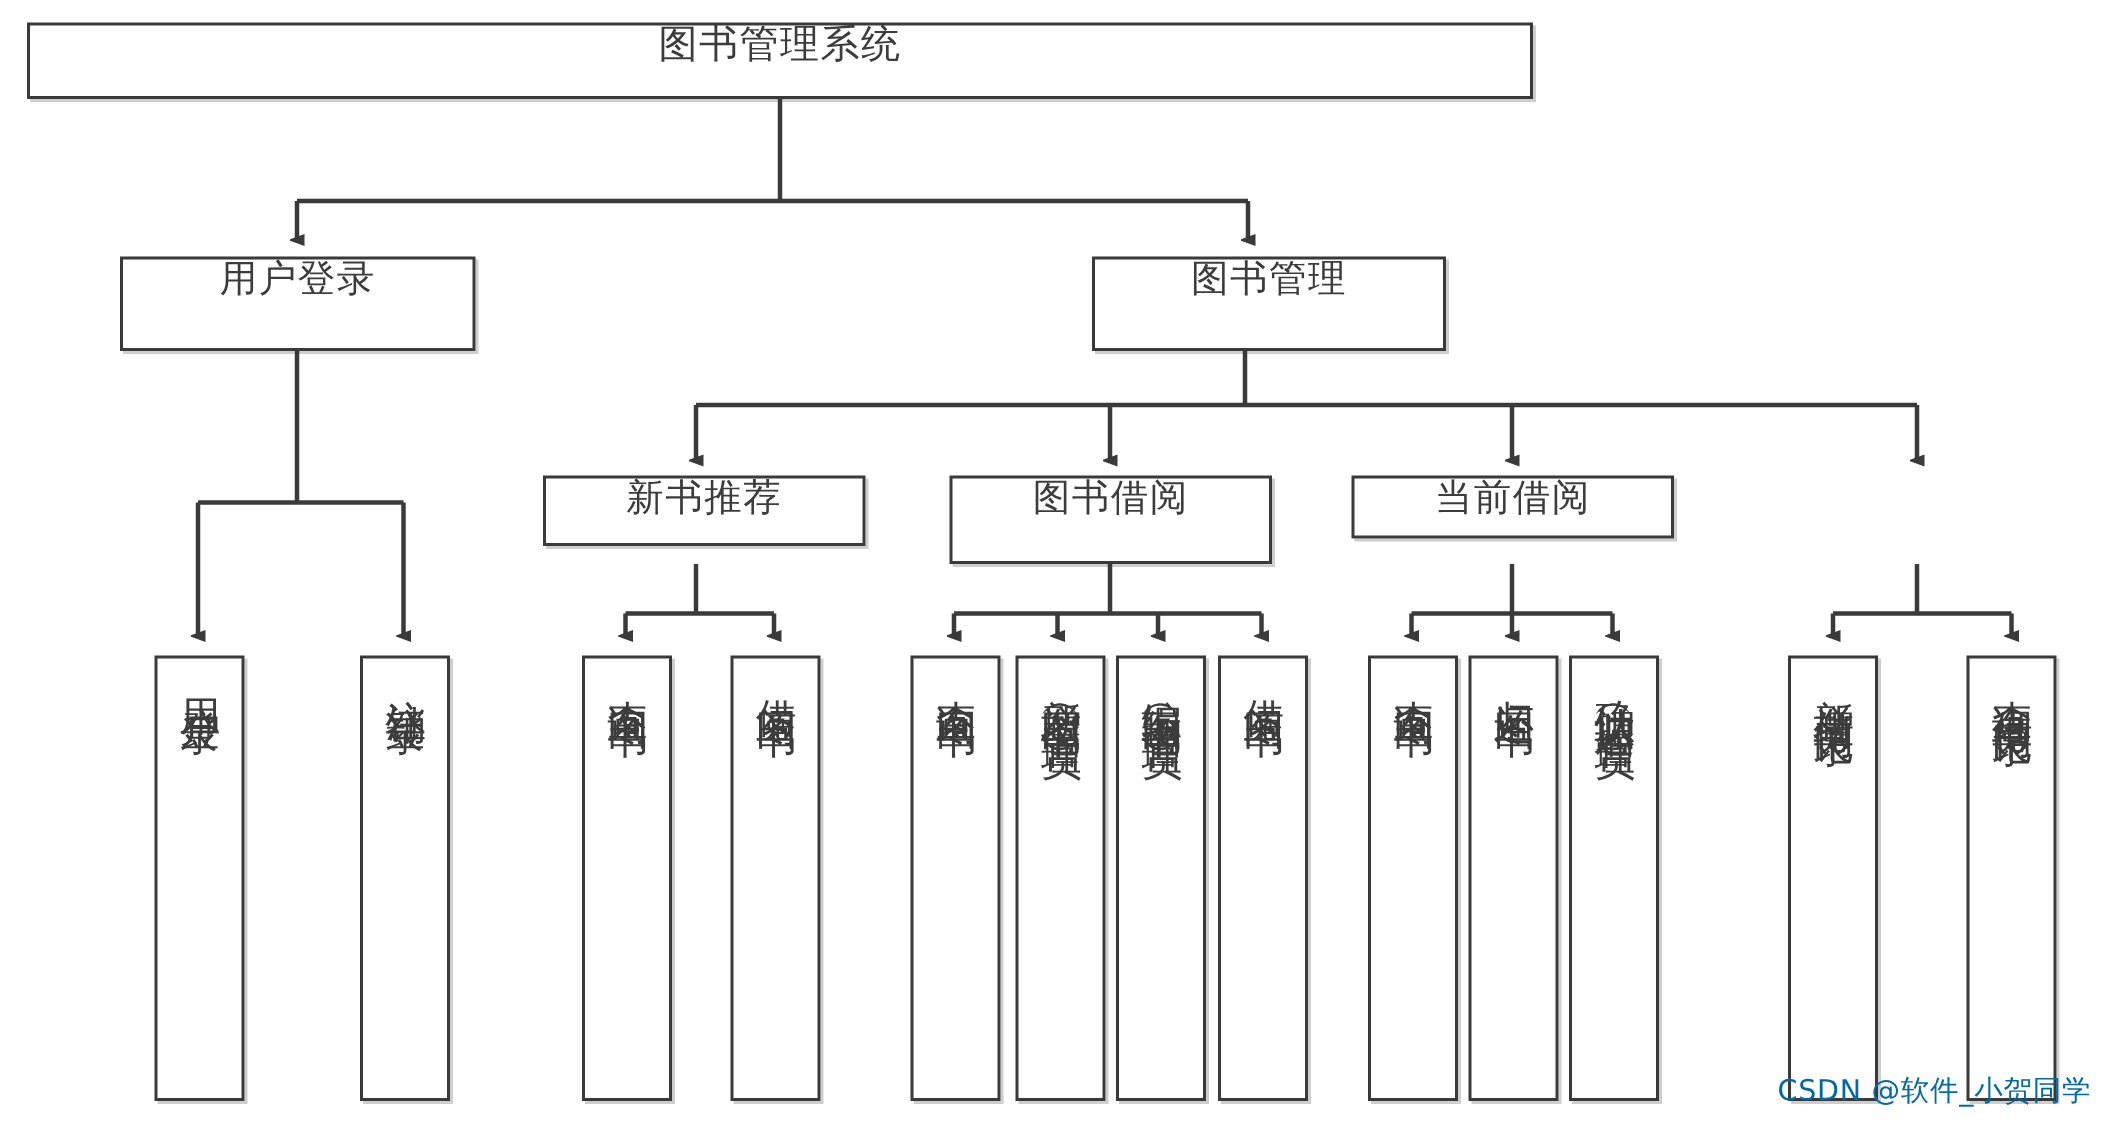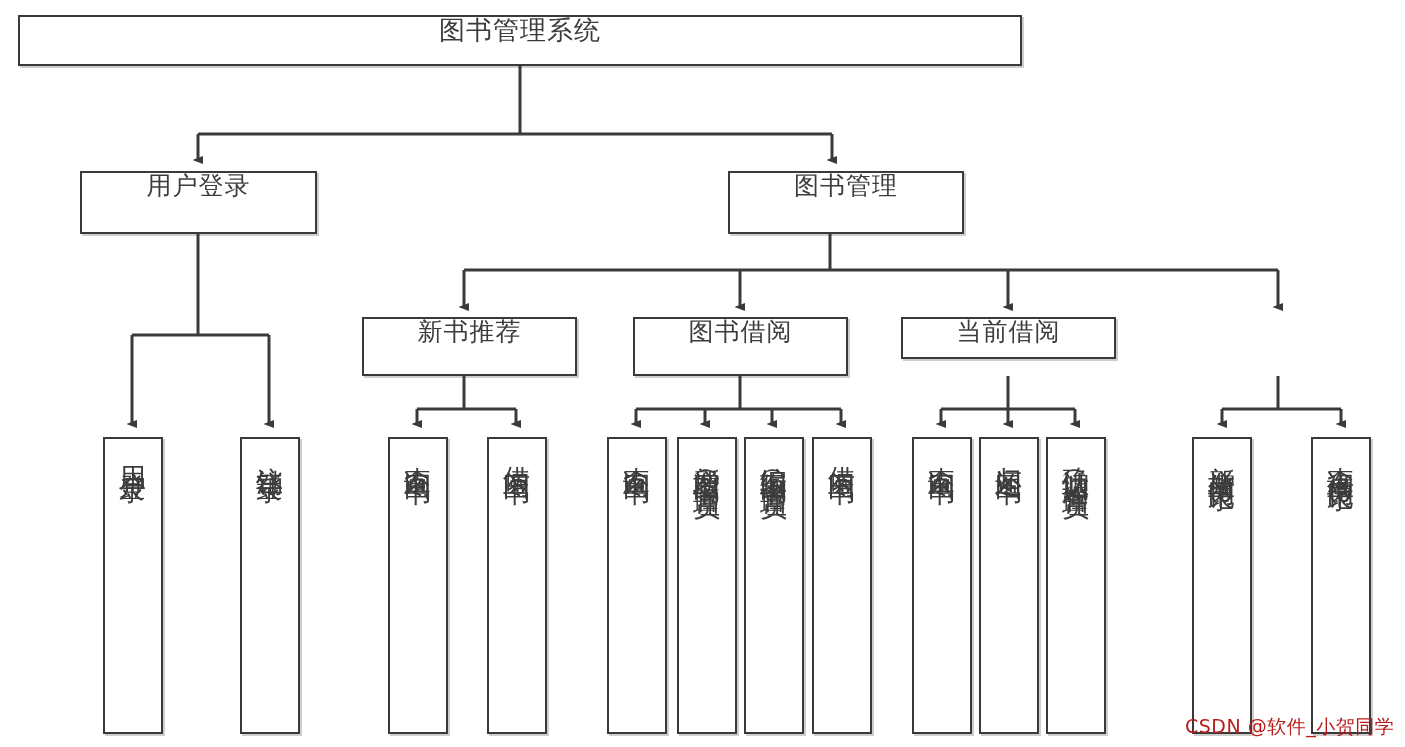--- a/index.html
+++ b/index.html
@@ -62,21 +62,21 @@
     font-size: 27px;
     line-height: 1.0;
     letter-spacing: 4px;
     white-space: nowrap;
   }
   .watermark {
     position: absolute;
     left: 1185px;
     top: 714px;
     font-size: 19px;
-    color: #b91c1c;
+    color: #0369a1;
     white-space: nowrap;
     letter-spacing: 0.5px;
   }
 </style>
 </head>
 <body>
 
 <div id="canvas">
 
   <svg id="edges" viewBox="0 0 1405 747">
@@ -133,21 +133,21 @@
     <span class="label">图书管理系统</span>
   </div>
 
   <div class="node horiz" style="left:80px; top:171px; width:237px; height:63px;">
     <span class="label">用户登录</span>
   </div>
   <div class="node horiz" style="left:712px; top:171px; width:236px; height:63px;margin-left:16px;">
     <span class="label">图书管理</span>
   </div>
 
-  <div class="node horiz" style="left:362px; top:317px; width:215px; height:59px;">
+  <div class="node horiz" style="left:362px; top:317px; width:215px; height:47px;">
     <span class="label">新书推荐</span>
   </div>
   <div class="node horiz" style="left:633px; top:317px; width:215px; height:59px;">
     <span class="label">图书借阅</span>
   </div>
   <div class="node horiz" style="left:901px; top:317px; width:215px; height:42px;">
     <span class="label">当前借阅</span>
   </div>
 
   <div class="node vert" style="left:103px; top:437px; width:60px; height:297px;">

